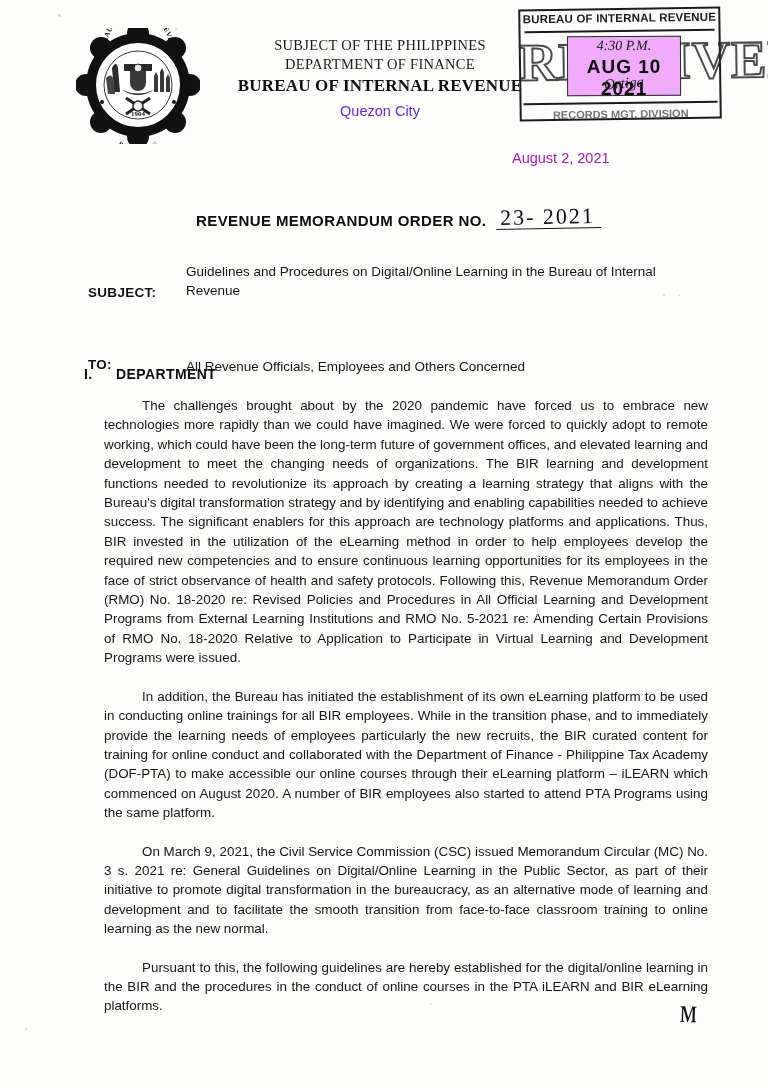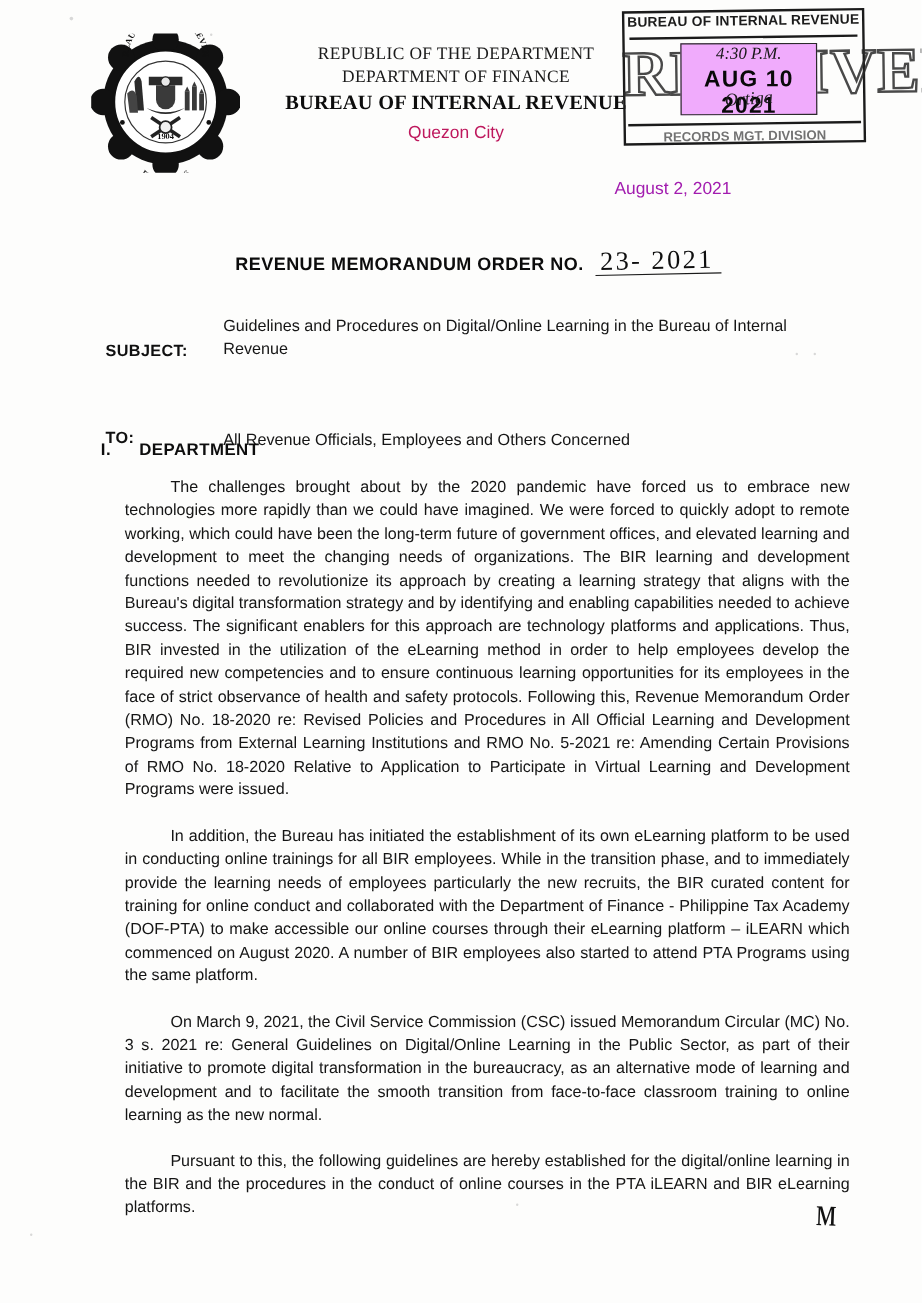--- a/index.html
+++ b/index.html
@@ -53,21 +53,21 @@
     font-weight: bold;
     font-size: 17px;
     line-height: 24px;
     letter-spacing: .2px;
     color: #0d0d0d;
   }
   .hc-line4 {
     font-family: "Liberation Sans", sans-serif;
     font-size: 14.5px;
     line-height: 26px;
-    color: #be185d;
+    color: #6d28d9;
   }
 
   
   .stamp {
     position: absolute;
     left: 519px;
     top: 8px;
     width: 202px;
     height: 112px;
     transform: rotate(-0.8deg);
@@ -346,21 +346,21 @@
         <g stroke="#222" stroke-width="3" fill="none">
           <path d="M50 70 L74 86"></path>
             <path d="M74 70 L50 86"></path>
         </g>
         <circle cx="62" cy="78" r="5" fill="#f0f0f0" stroke="#222" stroke-width="1.5"></circle>
       </g>
     </svg>
   </div>
 
   <div class="header-center">
-    <div class="hc-line1">REPUBLIC OF THE DEPARTMENT</div>
+    <div class="hc-line1">SUBJECT OF THE PHILIPPINES</div>
     <div class="hc-line2">DEPARTMENT OF FINANCE</div>
     <div class="hc-line3">BUREAU OF INTERNAL REVENUE</div>
     <div class="hc-line4">Quezon City</div>
   </div>
 
   <div class="stamp">
     <div class="stamp-frame"></div>
     <div class="stamp-top">BUREAU OF INTERNAL REVENUE</div>
     <div class="stamp-rule"></div>
     <div class="stamp-received">RECEIVED</div>

